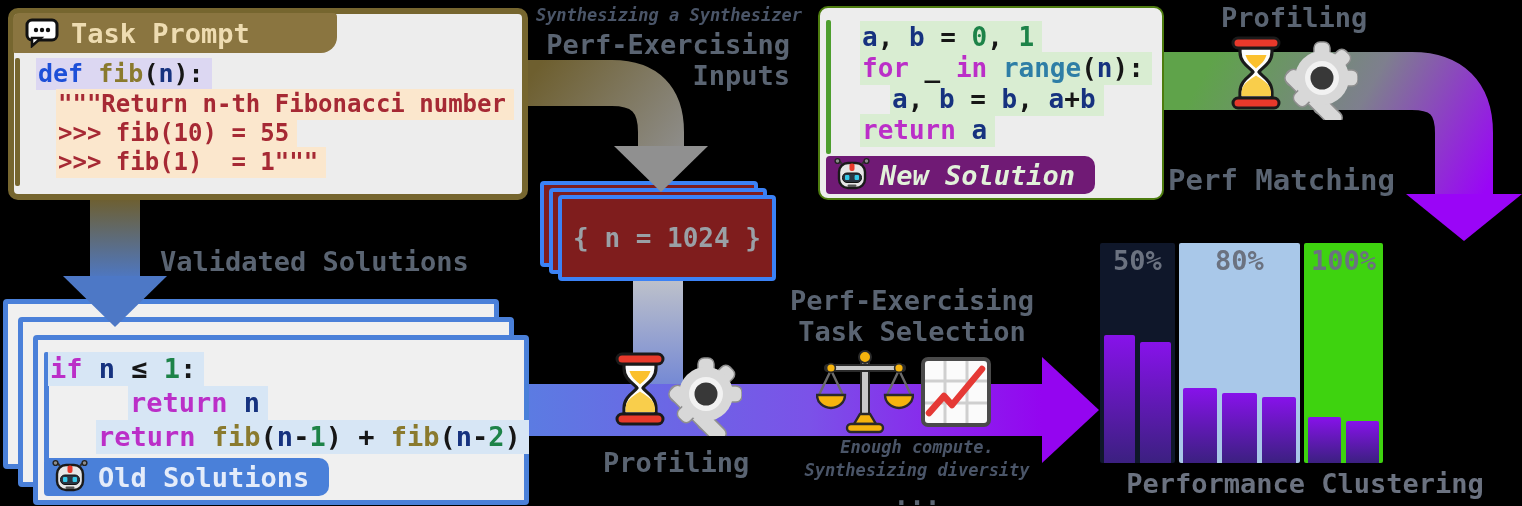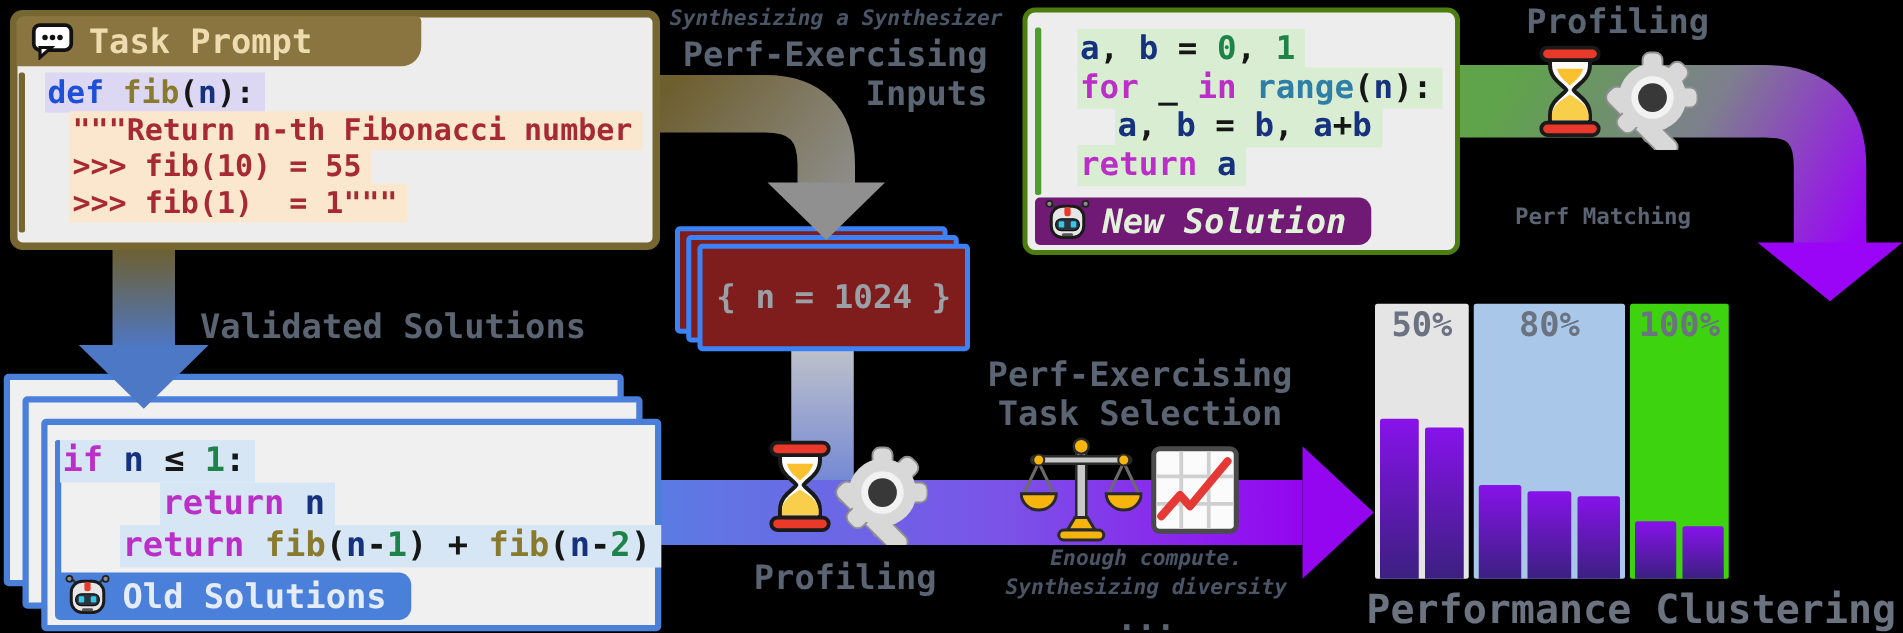--- a/index.html
+++ b/index.html
@@ -15,21 +15,21 @@
   .right{text-align:right;}
   .center{text-align:center;}
   
   .box{position:absolute;background:#ededed;border-radius:10px;z-index:2;}
   .task-box{left:8px;top:8px;width:508px;height:180px;border:6px solid #76662f;}
   .task-header{position:absolute;left:-1px;top:-1px;width:312px;height:40px;background:#8a7540;
                border-radius:6px 4px 16px 2px;display:flex;align-items:center;gap:10px;padding-left:12px;}
   .task-title{color:#eedcb1;font-size:27px;font-weight:bold;}
   .card{position:absolute;background:#f0f0f0;border-radius:4px;}
   .old-card{width:486px;height:160px;border:5px solid #4a80d9;}
-  .new-box{left:818px;top:6px;width:342px;height:190px;border:4px solid #4d7c0f;}
+  .new-box{left:818px;top:6px;width:342px;height:190px;border:2px solid #4d7c0f;}
   .io-card{width:210px;height:78px;border:4px solid #3b82f6;background:#7f1d1d;text-align:center;}
   .io-text{width:100%;height:100%;display:flex;align-items:center;justify-content:center;
            color:#9aa0a6;font-size:26px;font-weight:bold;}
   .gutter{position:absolute;width:5px;border-radius:2px;}
   .sol-footer{position:absolute;height:38px;display:flex;align-items:center;gap:10px;
               padding:0 20px 0 8px;border-radius:4px 10px 10px 4px;font-size:27px;font-weight:bold;z-index:2;}
   .footer-blue{background:#4a80d9;color:#e4ecfa;}
   .footer-green{background:#701a75;color:#e2f1da;font-style:italic;}
   
   .code{position:absolute;}
@@ -235,21 +235,21 @@
     <rect x="31" y="76" width="36" height="8" rx="4" fill="#f6b40e" stroke="#2a2a2a" stroke-width="2.4"></rect>
   </svg>
 
   <svg class="abs z3" style="left:920px;top:356px;" width="72" height="72" viewBox="0 0 72 72">
     <rect x="3" y="3" width="66" height="66" rx="5" fill="#fbfbfb" stroke="#4a4a4a" stroke-width="4"></rect>
     <path d="M25 5 V67 M47 5 V67 M5 25 H67 M5 47 H67" stroke="#cfcfcf" stroke-width="3"></path>
     <path d="M9 57 L24 40 L32 49 L62 13" fill="none" stroke="#e53935" stroke-width="6.5" stroke-linecap="round" stroke-linejoin="round"></path>
   </svg>
 
   <div id="clusters">
-      <div class="panel" style="width: 75px; background: #e5e5e5;">
+      <div class="panel" style="width: 75px; background: #0f172a;">
         <div class="pct">50%</div>
         <div class="bars">
           <div class="bar" style="height: 128px;"></div>
           <div class="bar" style="height: 121px;"></div>
         </div>
       </div>
       <div class="panel" style="width: 121px; background: rgb(169, 200, 233);">
         <div class="pct">80%</div>
         <div class="bars">
           <div class="bar" style="height: 75px;"></div>
@@ -274,17 +274,17 @@
 
   <div class="lbl" style="left:603px;top:447px;font-size:27px;">Profiling</div>
 
   <div class="lbl center" style="left:762px;top:285px;width:300px;font-size:27px;">Perf-Exercising</div>
   <div class="lbl it center" style="left:767px;top:437px;width:300px;">Enough compute.</div>
   <div class="lbl center" style="left:762px;top:316px;width:300px;font-size:27px;">Task Selection</div>
   <div class="lbl it center" style="left:767px;top:460px;width:300px;">Synthesizing diversity</div>
   <div class="lbl center" style="left:767px;top:481px;width:300px;">...</div>
 
   <div class="lbl" style="left:1221px;top:2px;font-size:27px;">Profiling</div>
-  <div class="lbl" style="left:1212px;top:163px;font-size:18px;">Perf Matching</div>
-
-  <div class="lbl center" style="left:1090px;top:468px;width:430px;font-size:32px;color:#6b7280;">Performance Clustering</div>
+  <div class="lbl" style="left:1168px;top:163px;font-size:29px;">Perf Matching</div>
+
+  <div class="lbl center" style="left:1090px;top:468px;width:430px;font-size:27px;color:#6b7280;">Performance Clustering</div>
 
 </div>
 
 </body></html>

